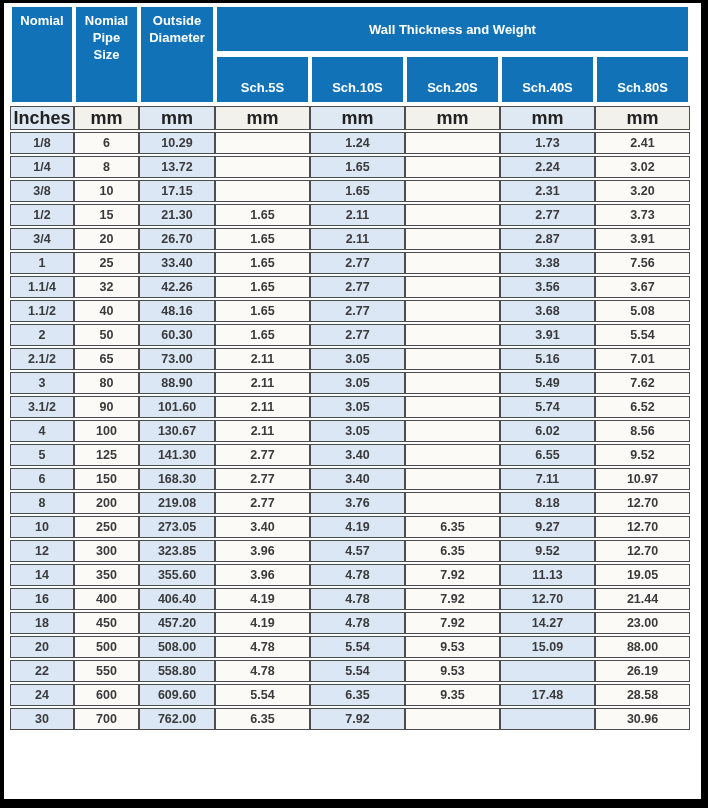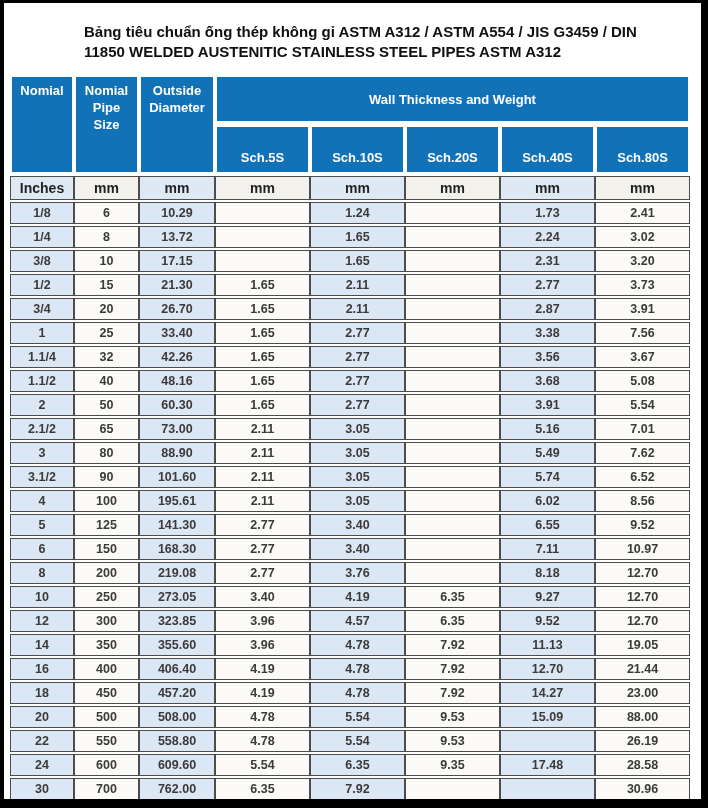--- a/index.html
+++ b/index.html
@@ -45,36 +45,32 @@
   td.cell, td.unit{
     border:1px solid #4d4d4d;
     font-size:12.5px;
     font-weight:bold;
     color:#3a3a3a;
     text-align:center;
     padding:0 2px;
     overflow:hidden;
     white-space:nowrap;
   }
-  td.unit{height:22px;font-size:14px;color:#222;}
+  td.unit{height:22px;font-size:18px;color:#222;}
   td.cell{height:20px;}
   .lb{background:#dbe7f4;}
   .wh{background:#fbfaf7;}
   .ulb{background:#dfe9f4;}
   .uwh{background:#f3f1ec;}
 </style>
 </head>
 <body>
 
 <div class="frame">
 
-  <div class="title">
-    <span>Bảng tiêu chuẩn ống thép không gỉ ASTM A312 / ASTM A554 / JIS G3459 / DIN</span><br>
-    <span>11850 WELDED AUSTENITIC STAINLESS STEEL PIPES ASTM A312</span>
-  </div>
 
   <table class="pipes">
     <colgroup>
       <col style="width:64px">
         <col style="width:65px">
         <col style="width:76px">
       <col style="width:95px">
         <col style="width:95px">
         <col style="width:95px">
       <col style="width:95px">
@@ -222,21 +218,21 @@
           <td class="cell lb">101.60</td>
           <td class="cell wh">2.11</td>
           <td class="cell lb">3.05</td>
           <td class="cell wh"></td>
           <td class="cell lb">5.74</td>
           <td class="cell wh">6.52</td>
         </tr>
         <tr>
           <td class="cell lb">4</td>
           <td class="cell wh">100</td>
-          <td class="cell lb">195.61</td>
+          <td class="cell lb">130.67</td>
           <td class="cell wh">2.11</td>
           <td class="cell lb">3.05</td>
           <td class="cell wh"></td>
           <td class="cell lb">6.02</td>
           <td class="cell wh">8.56</td>
         </tr>
         <tr>
           <td class="cell lb">5</td>
           <td class="cell wh">125</td>
           <td class="cell lb">141.30</td>

